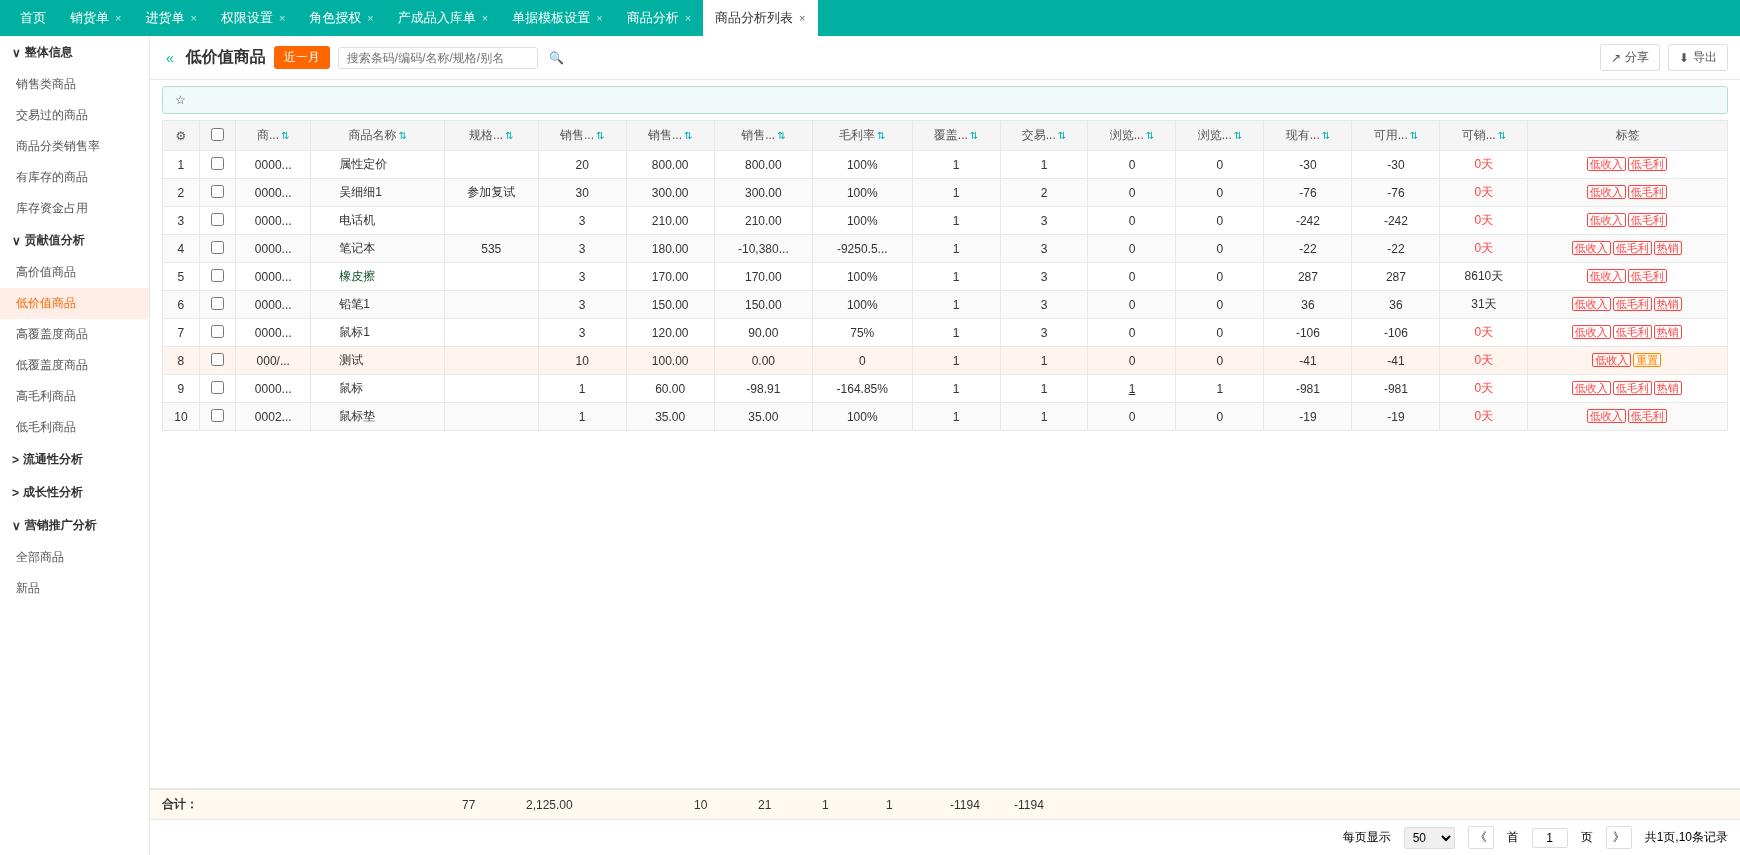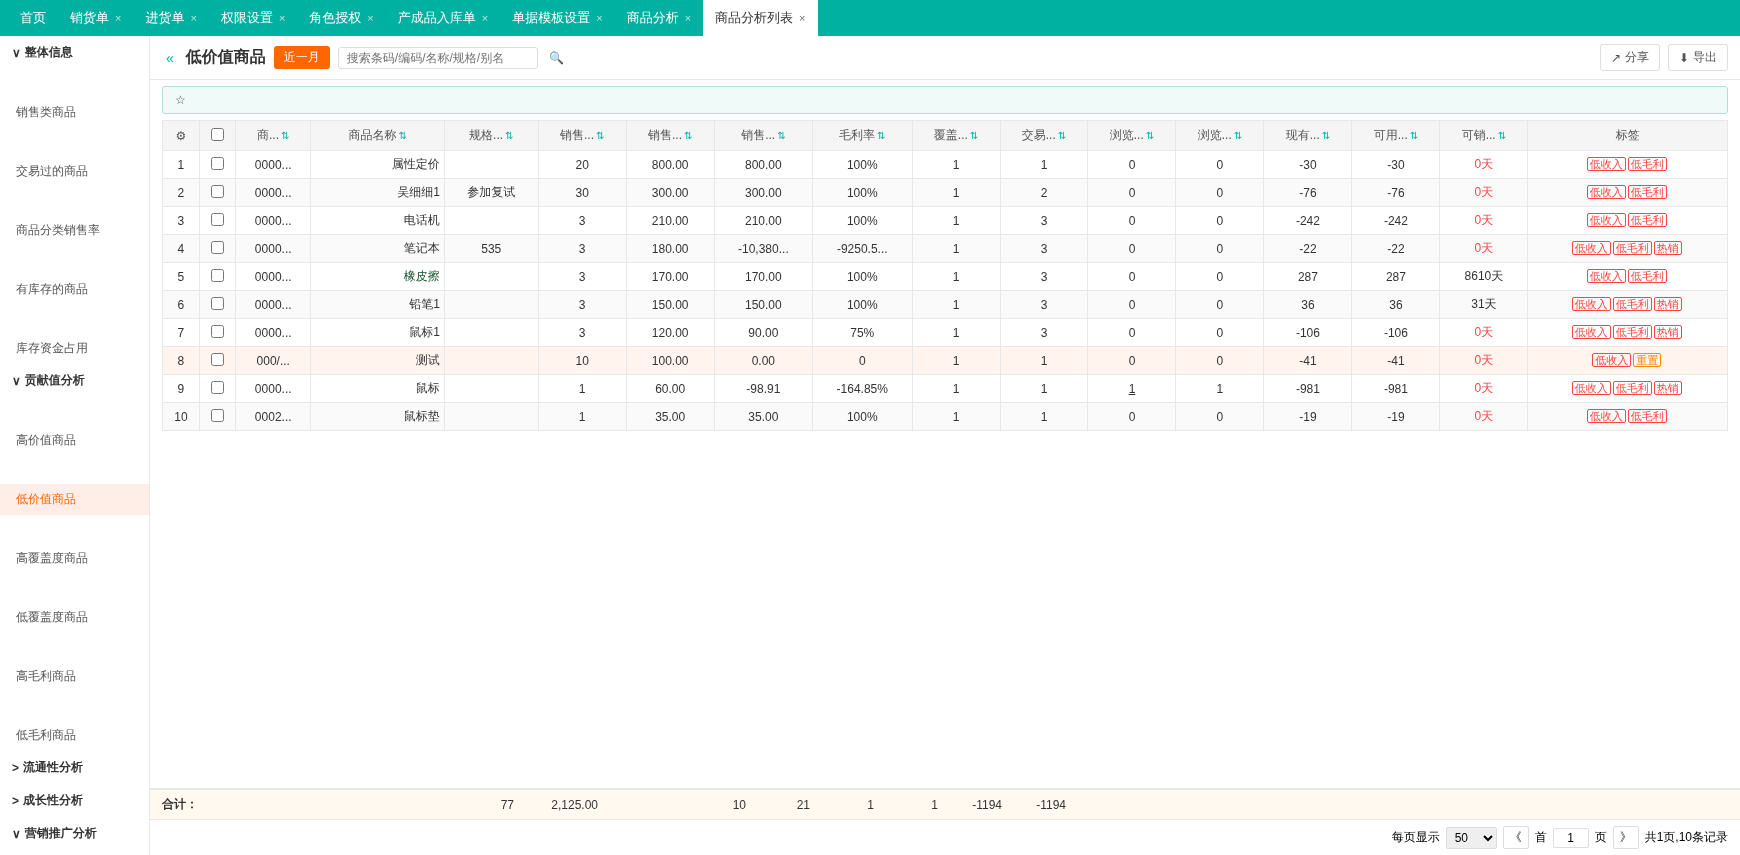--- a/index.html
+++ b/index.html
@@ -49,21 +49,20 @@
       display: flex;
       align-items: center;
       gap: 4px;
       cursor: pointer;
     }
     .sidebar-item {
       padding: 7px 16px;
       color: #555;
       cursor: pointer;
       font-size: 12px;
-      margin-top: 28px;
     }
     .sidebar-item.active { background: #ffeee8; color: #ff6600; }
     
     
     .content-area {
       flex: 1;
       display: flex;
       flex-direction: column;
       overflow: hidden;
       background: #fff;
@@ -167,33 +166,33 @@
       background: #fff9f0;
       border-top: 2px solid #e8e8e8;
       padding: 6px 12px;
       display: flex;
       align-items: center;
       font-size: 12px;
       gap: 4px;
     }
     .footer-label { color: #333; font-weight: bold; margin-right: 8px; }
     .footer-cell {
-      text-align: right;
+      text-align: left;
       color: #333;
       padding: 0 4px;
     }
     
     
     .pagination {
       display: flex;
       align-items: center;
       justify-content: flex-end;
       padding: 6px 12px;
       border-top: 1px solid #e8e8e8;
-      gap: 6px;
+      gap: 13px;
       background: #fff;
       font-size: 12px;
     }
     .page-btn {
       border: 1px solid #ddd;
       background: #fff;
       padding: 2px 6px;
       cursor: pointer;
       border-radius: 2px;
     }
@@ -210,21 +209,21 @@
       border-radius: 2px;
       cursor: pointer;
     }
     
     .collapse-btn {
       cursor: pointer;
       color: #00b0a0;
       font-size: 14px;
       padding: 0 4px;
     }
-    td.left-align { text-align: right; padding-left: 28px; }
+    td.left-align { text-align: left; padding-left: 28px; }
     
     .th-sort { cursor: pointer; display: flex; align-items: center; justify-content: center; gap: 2px; }
   </style>
 </head>
 <body>
 
 <div class="top-nav">
   <div class="nav-item">首页</div>
   <div class="nav-item">销货单 <span class="close-x">×</span></div>
   <div class="nav-item">进货单 <span class="close-x">×</span></div>

